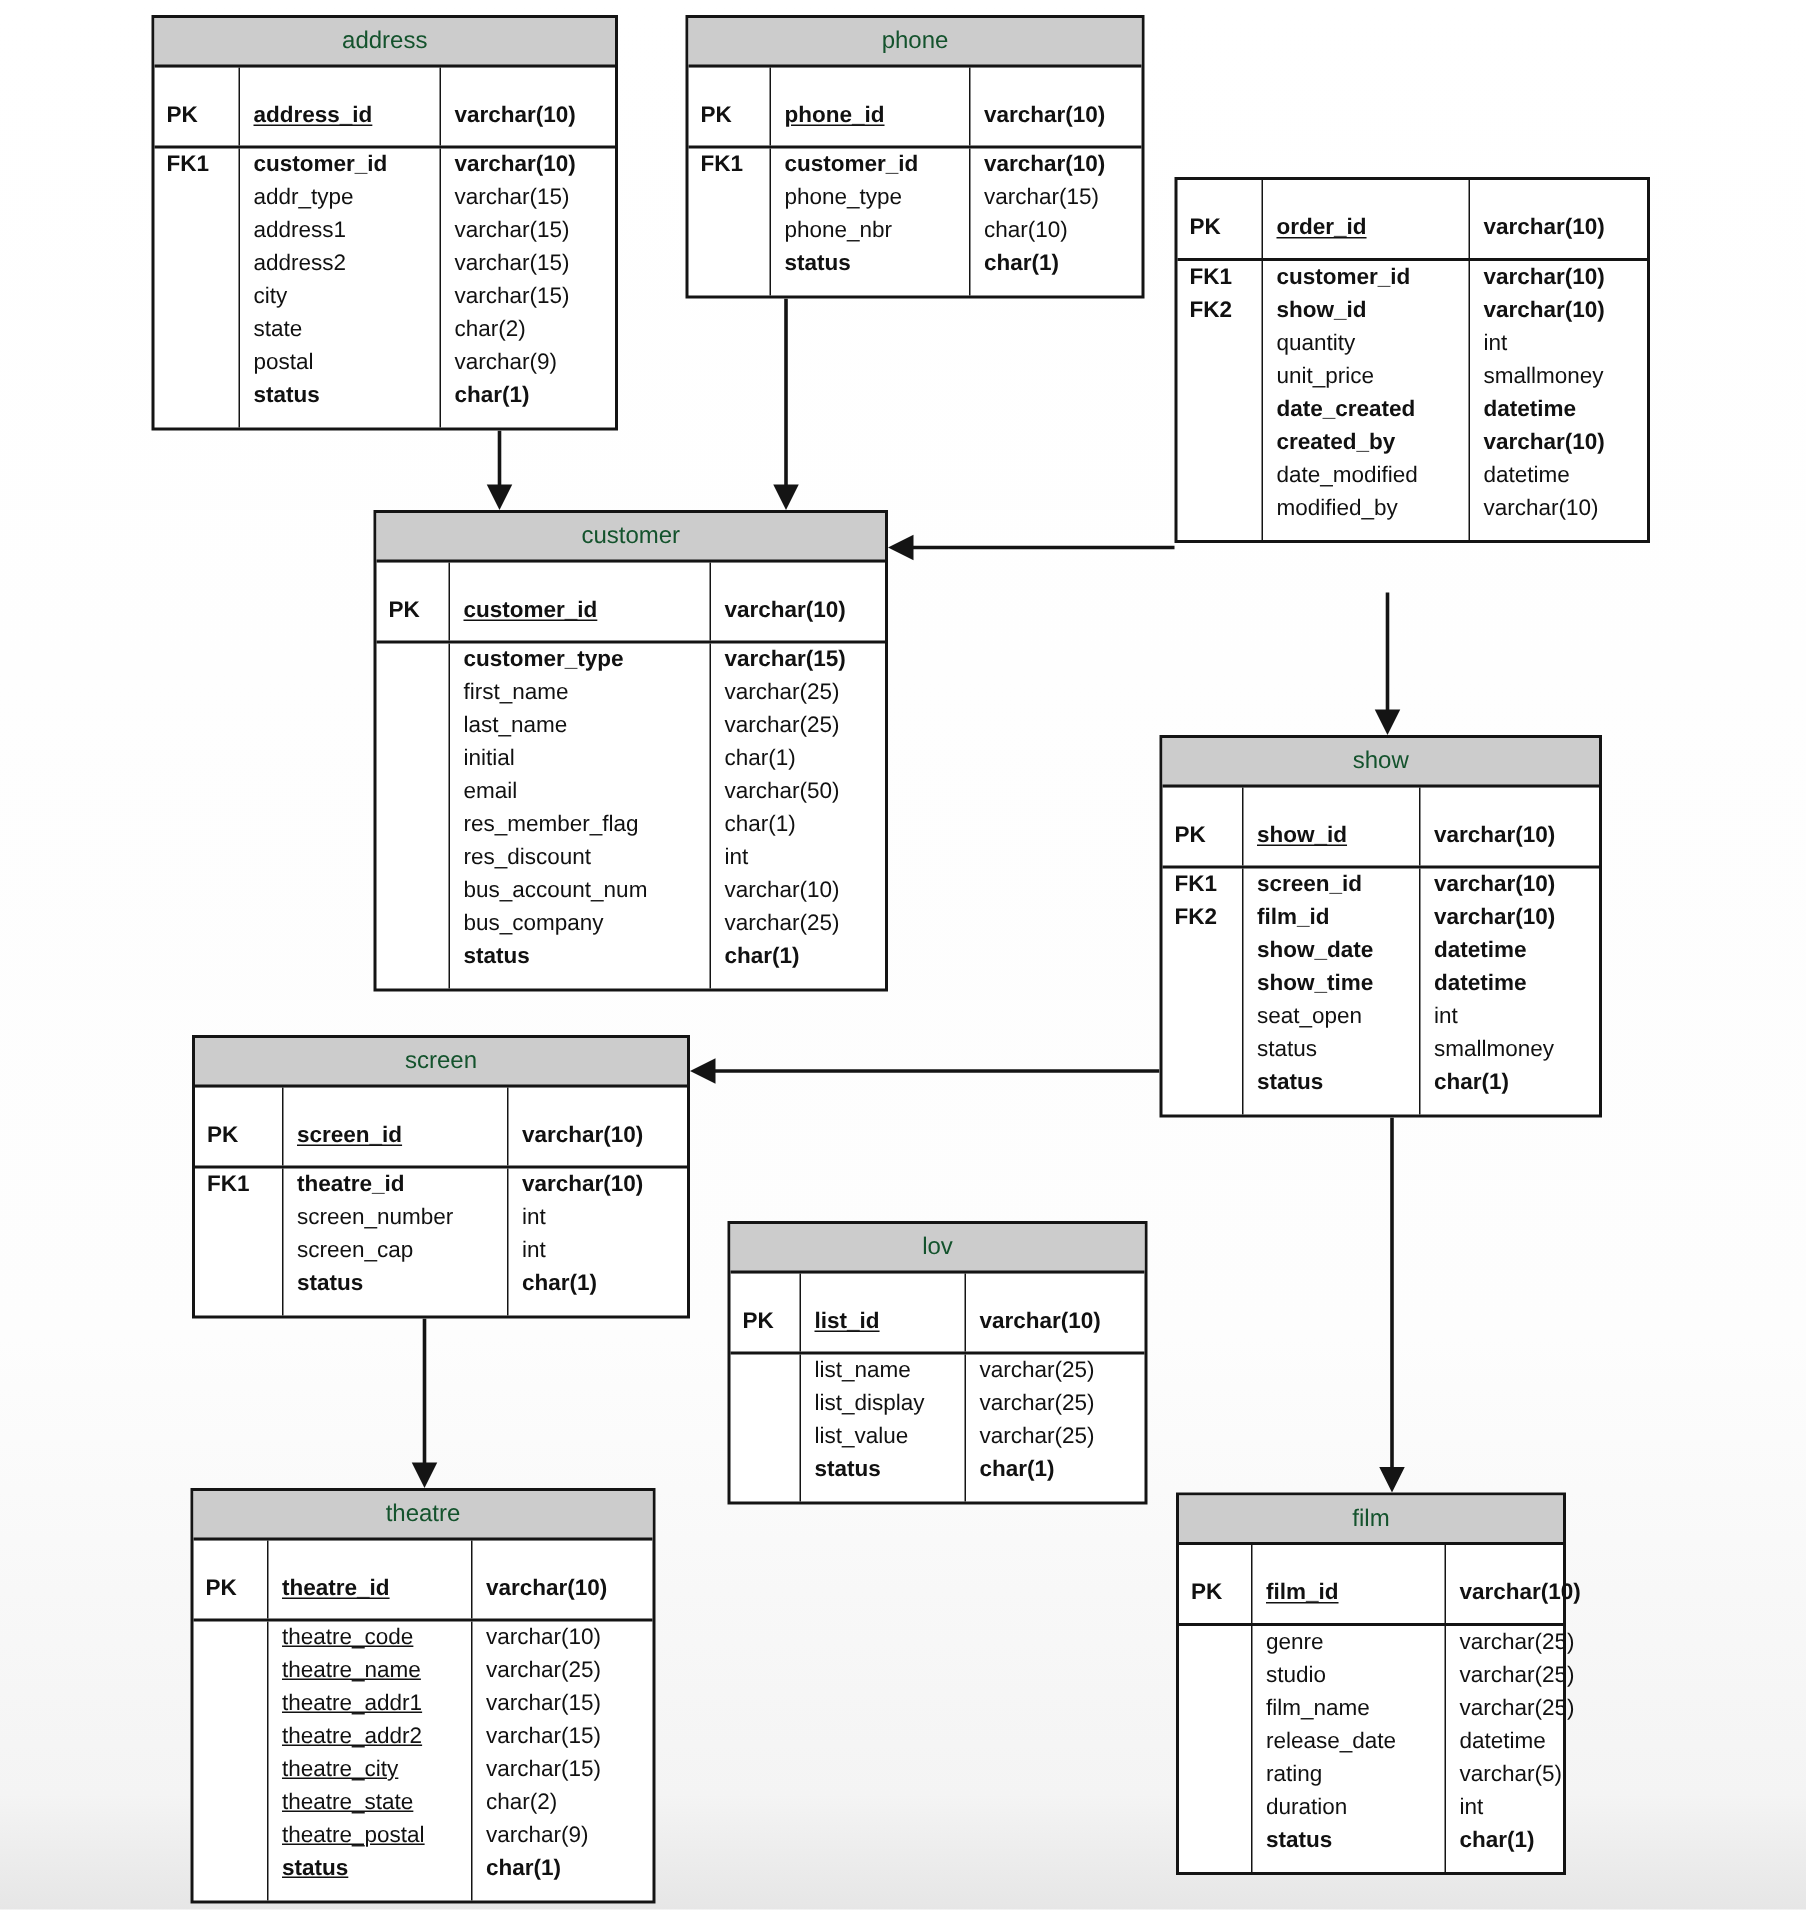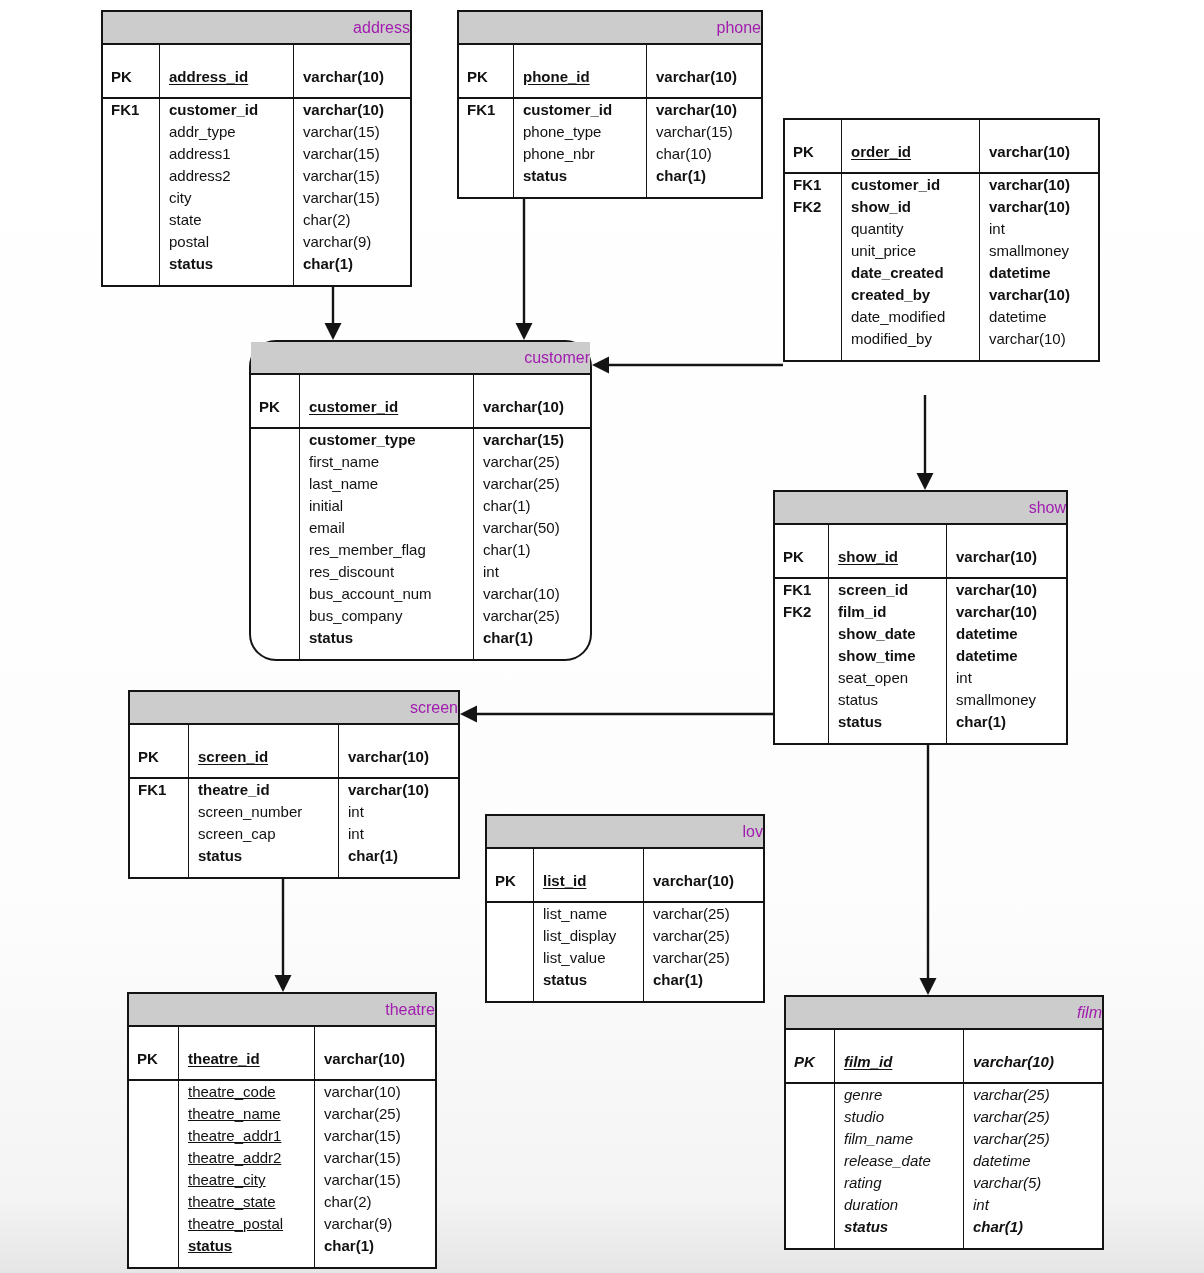--- a/index.html
+++ b/index.html
@@ -15,25 +15,25 @@
   .etable {
     position: absolute;
     box-sizing: border-box;
     background: #ffffff;
     border: 2px solid #141414;
     font-size: 15px;
   }
   .ehead {
     height: 31px;
     line-height: 31px;
-    text-align: right;
+    text-align: center;
     background: #cccccc;
     border-bottom: 2px solid #141414;
     font-size: 16px;
-    color: #a21caf;
+    color: #14532d;
   }
   .erow { display: flex; align-items: stretch; }
   .pkrow { border-bottom: 2px solid #141414; }
   .erow > div { box-sizing: border-box; }
   .pkrow > div { padding-top: 21px; padding-bottom: 9px; }
   .bodyrow > div { padding-bottom: 10px; }
   .keycol { flex: none; border-right: 1.5px solid #141414; }
   .namecol { flex: none; border-right: 1.5px solid #141414; }
   .typecol { flex: 1 1 auto; }
   .line { height: 22px; line-height: 22px; white-space: nowrap; overflow: visible; }
@@ -196,21 +196,21 @@
           <div class="line b">varchar(10)</div>
           <div class="line">int</div>
           <div class="line">smallmoney</div>
           <div class="line b">datetime</div>
           <div class="line b">varchar(10)</div>
           <div class="line">datetime</div>
           <div class="line">varchar(10)</div>
         </div>
       </div>
     </div>
-    <div class="etable" style="left: 249px; top: 340px; width: 343px; border-radius: 27px;">
+    <div class="etable" style="left: 249px; top: 340px; width: 343px;">
       <div class="ehead">customer</div>
       <div class="erow pkrow">
         <div class="keycol" style="width: 49px;">
           <div class="line">PK</div>
         </div>
         <div class="namecol" style="width: 174px;">
           <div class="line pkfield">customer_id</div>
         </div>
         <div class="typecol">
           <div class="line b">varchar(10)</div>
@@ -405,21 +405,21 @@
           <div class="line">varchar(25)</div>
           <div class="line">varchar(15)</div>
           <div class="line">varchar(15)</div>
           <div class="line">varchar(15)</div>
           <div class="line">char(2)</div>
           <div class="line">varchar(9)</div>
           <div class="line b">char(1)</div>
         </div>
       </div>
     </div>
-    <div class="etable" style="left: 784px; top: 995px; width: 320px; font-style: italic;">
+    <div class="etable" style="left: 784px; top: 995px; width: 260px;">
       <div class="ehead">film</div>
       <div class="erow pkrow">
         <div class="keycol" style="width: 49px;">
           <div class="line">PK</div>
         </div>
         <div class="namecol" style="width: 129px;">
           <div class="line pkfield">film_id</div>
         </div>
         <div class="typecol">
           <div class="line b">varchar(10)</div>

